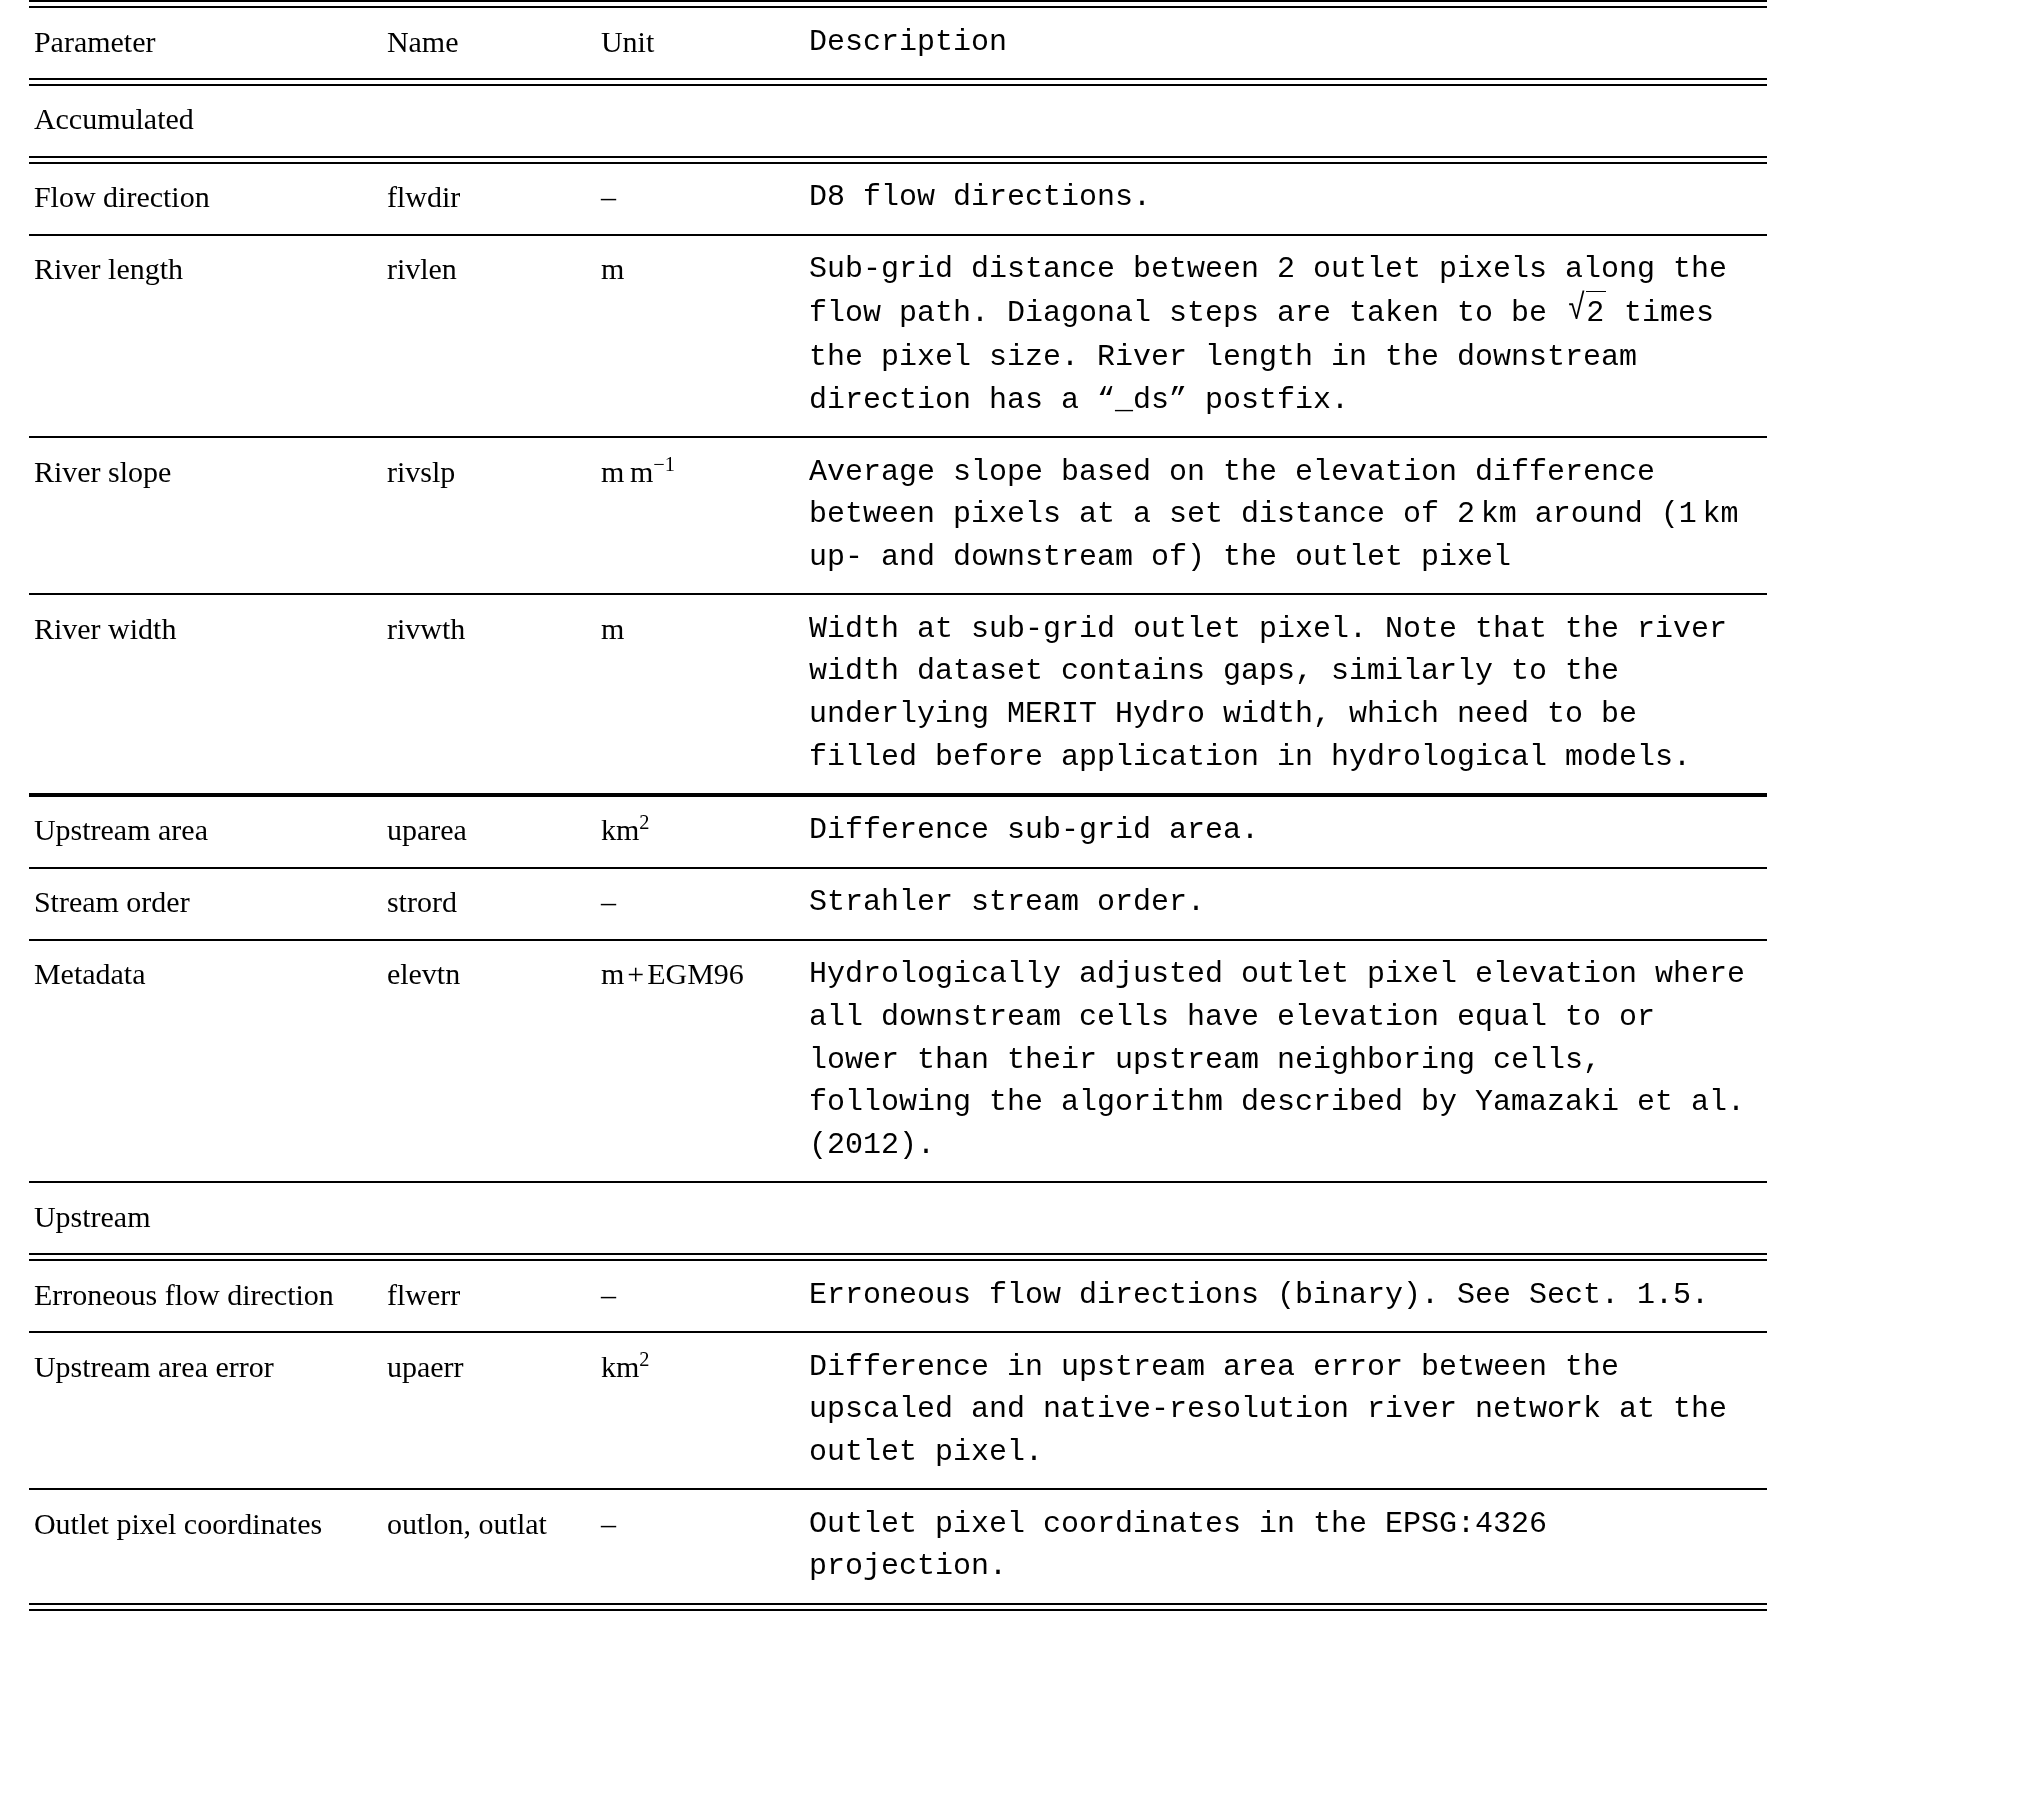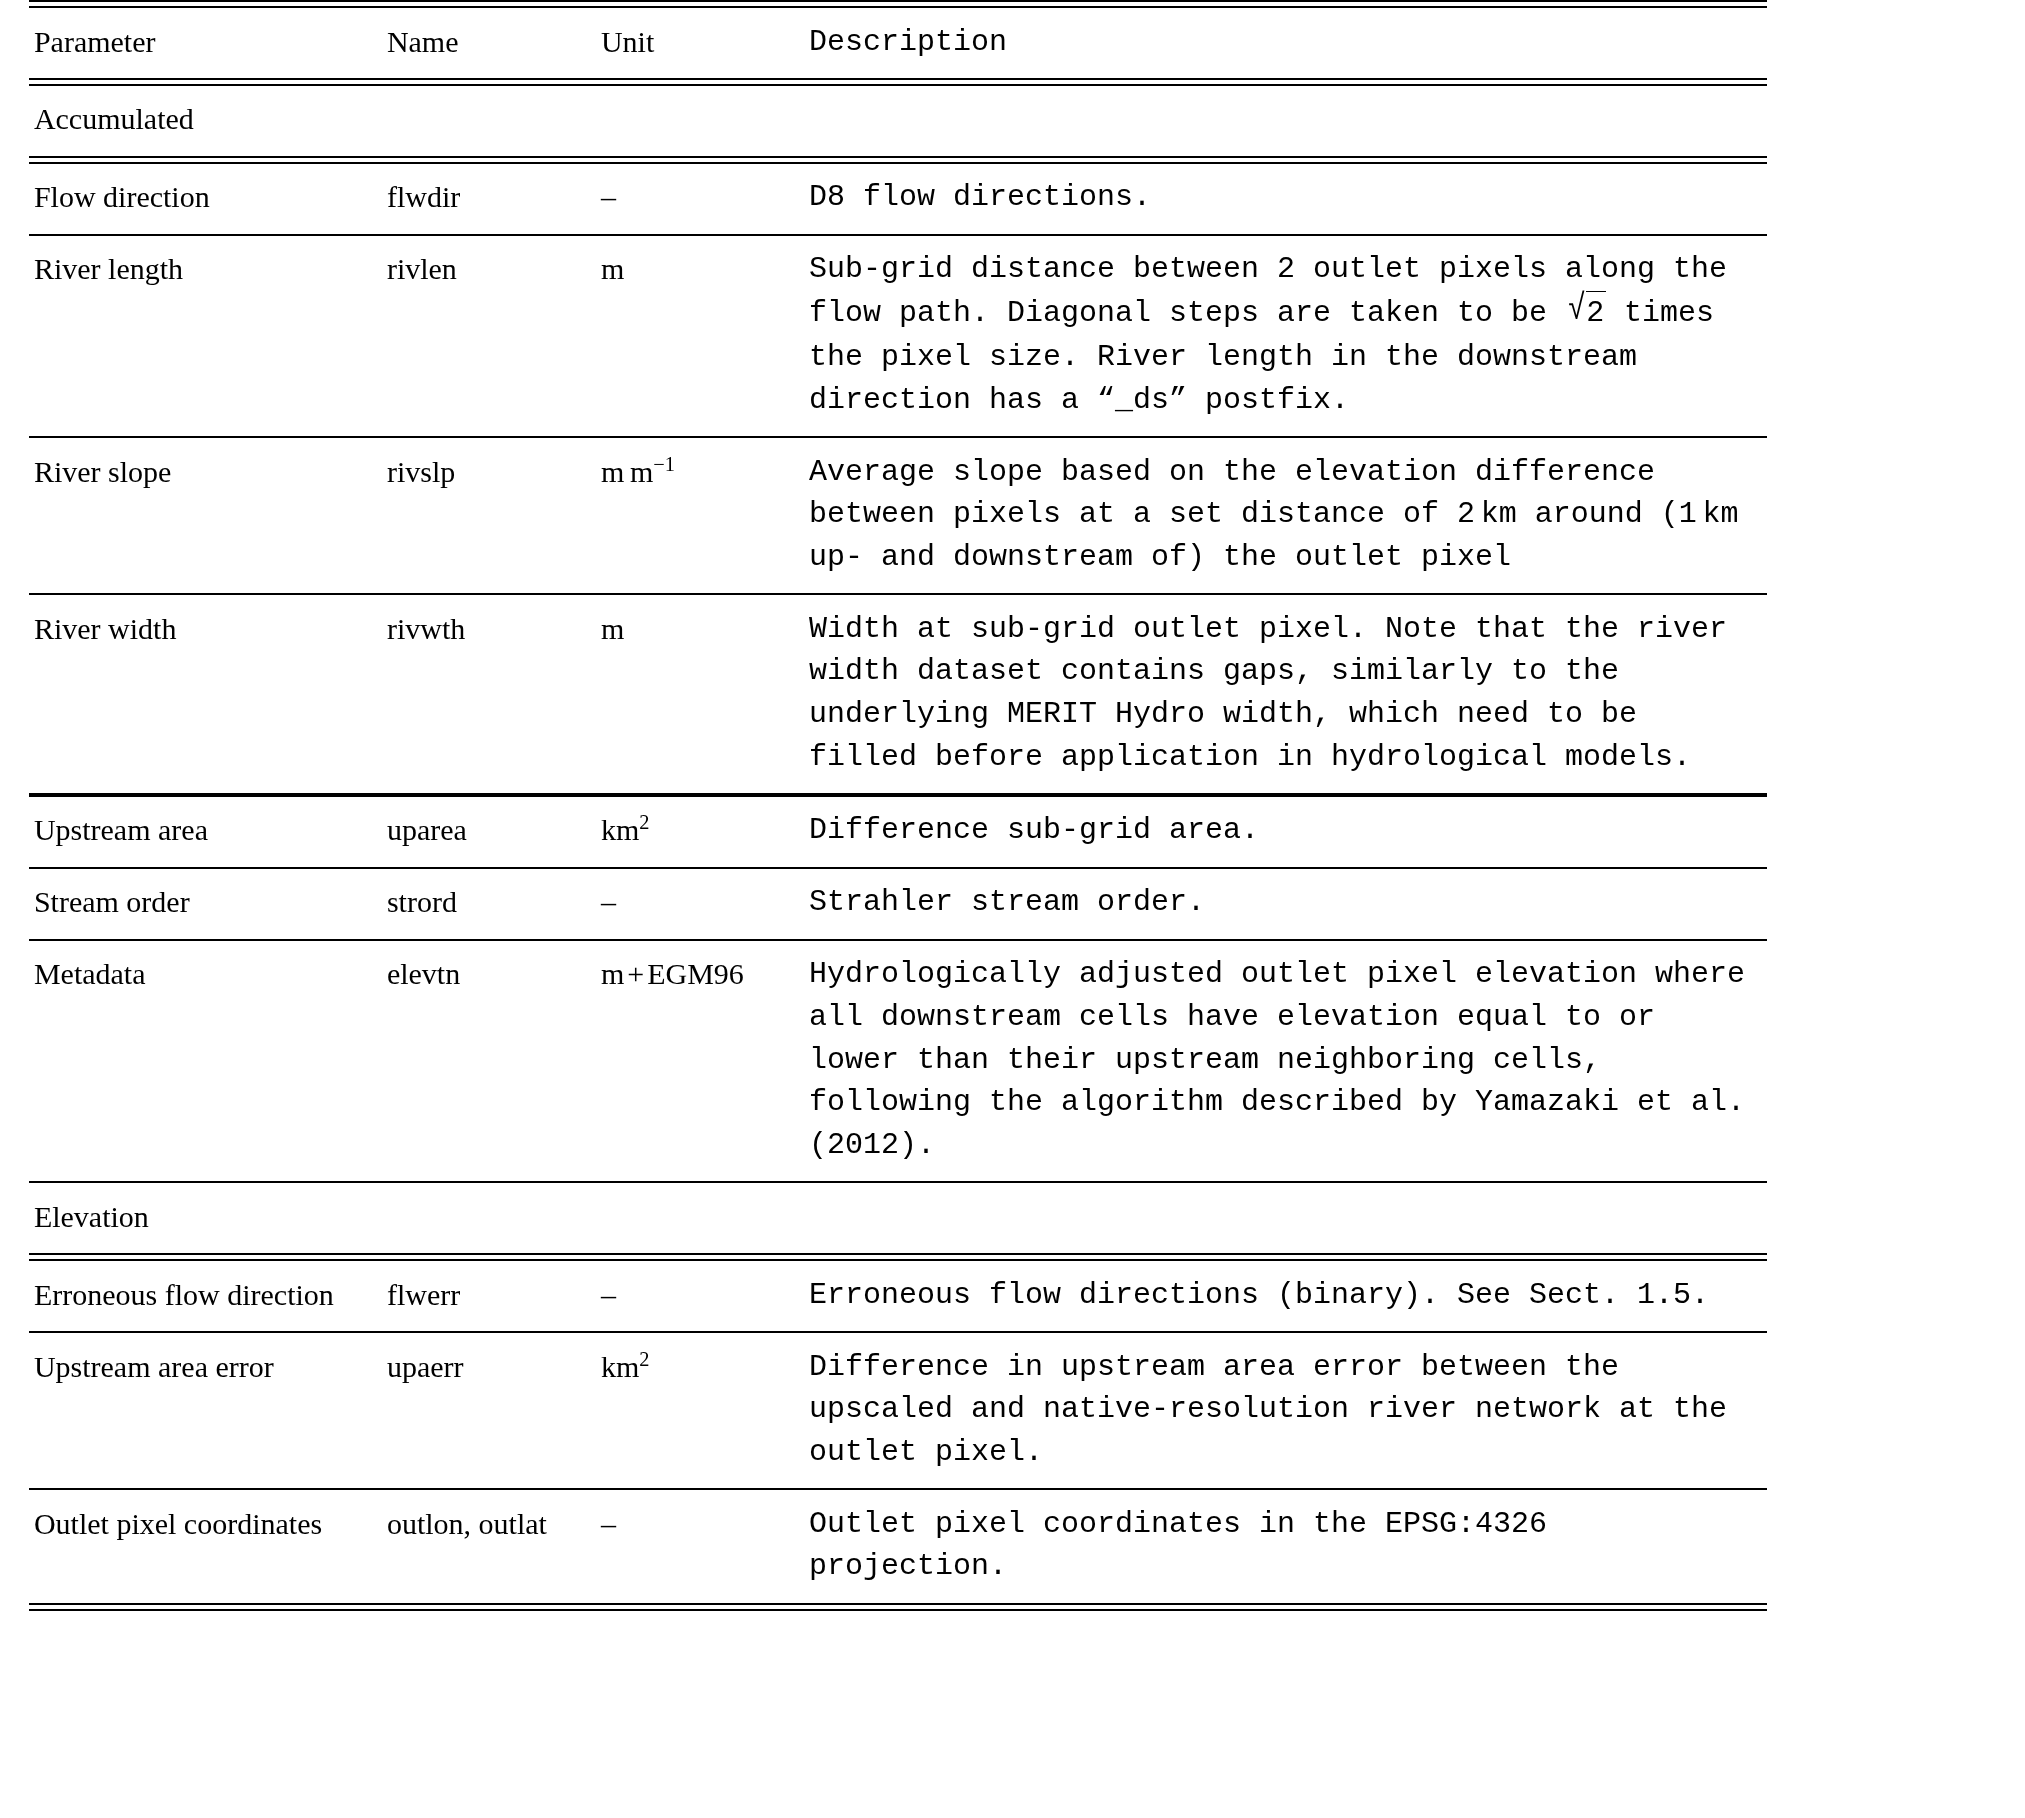--- a/index.html
+++ b/index.html
@@ -229,21 +229,21 @@
       <td><span class="nbthin">m<span class="opspace"></span>+<span class="opspace"></span>EGM96</span></td>
       <td class="desc">Hydrologically adjusted outlet pixel elevation where all downstream cells have elevation equal to or lower than their upstream neighboring cells, following the algorithm described by Yamazaki et al. (2012).</td>
     </tr>
     <tr class="rule-row">
       <td class="single-rule" colspan="4">
             <div class="rule rule-1"></div>
           </td>
     </tr>
 
     <tr class="section-head">
-      <td class="param" colspan="4">Elevation</td>
+      <td class="param" colspan="4">Upstream</td>
     </tr>
 
     <tr class="rule-row">
       <td class="double-rule" colspan="4">
         <div class="rule rule-1"></div>
             <div class="rule-gap"></div>
             <div class="rule rule-2"></div>
       </td>
     </tr>
 

